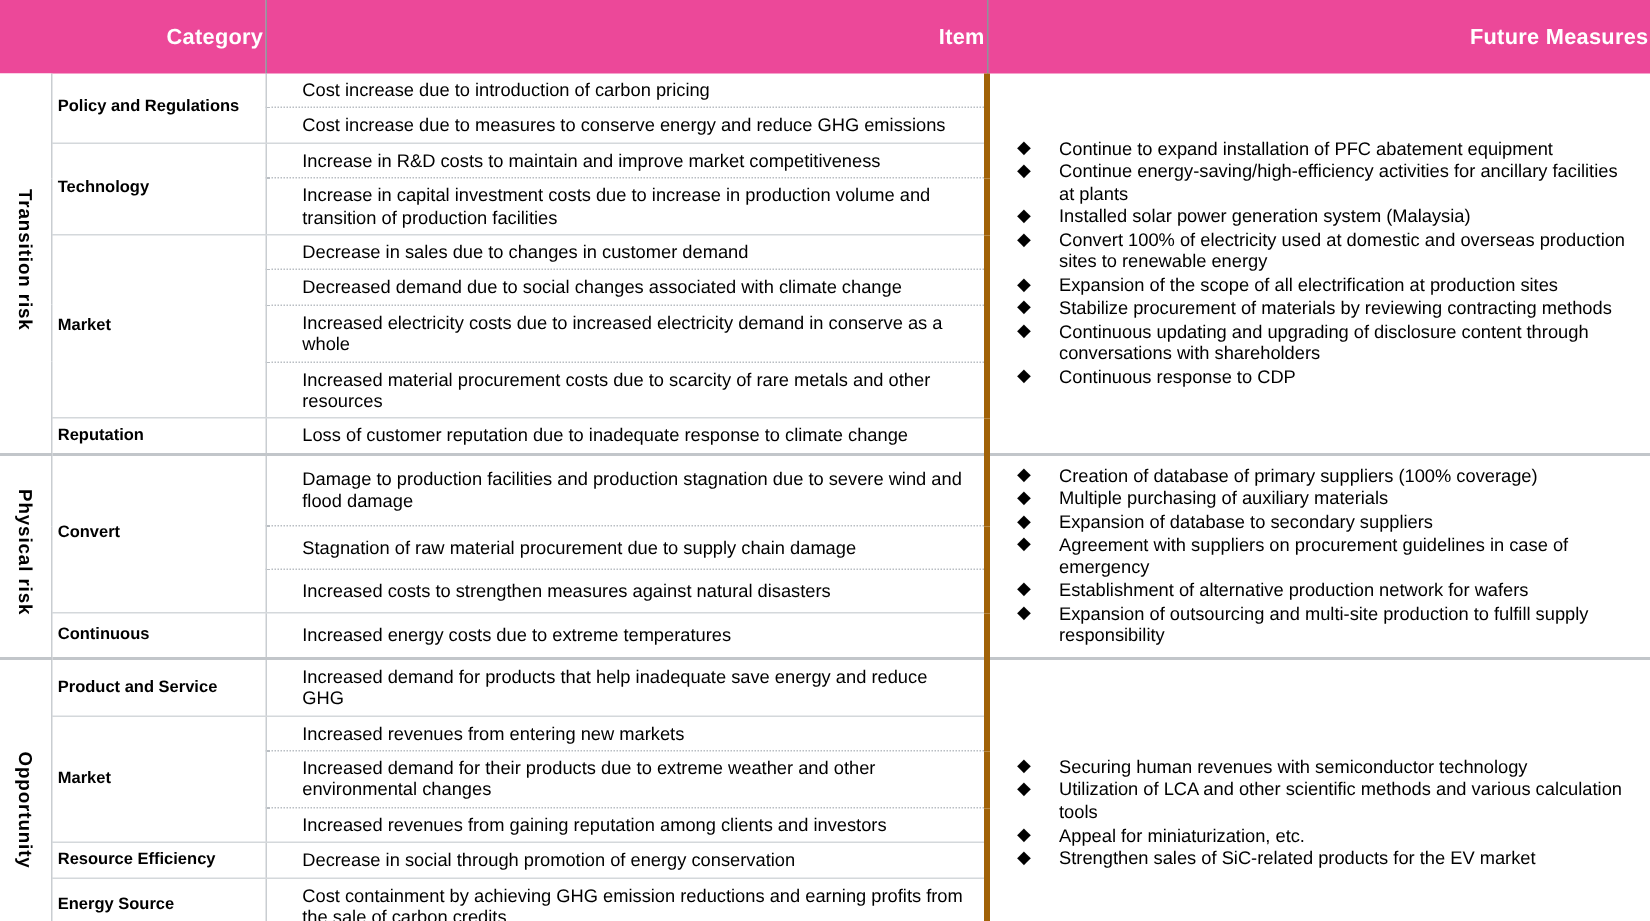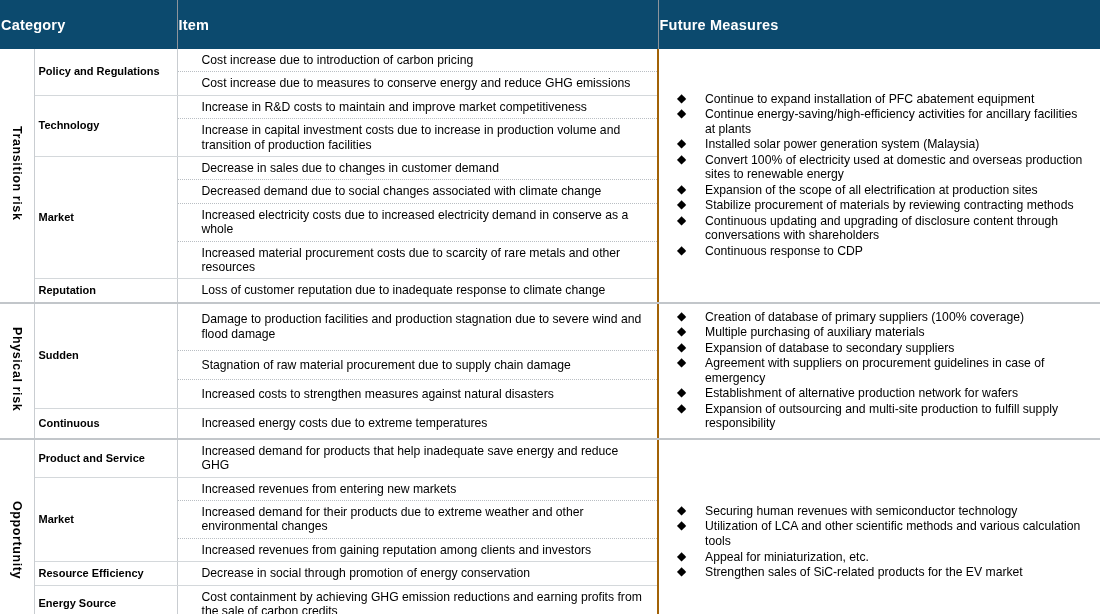--- a/index.html
+++ b/index.html
@@ -17,25 +17,25 @@
 
   .tcsd-table {
     width: 1100px;
     height: 614px;
     border-collapse: collapse;
     table-layout: fixed;
   }
 
   
   .hdr {
-    background: #0c4a6e;
+    background: #ec4899;
     color: #ffffff;
     font-size: 14.5px;
     font-weight: bold;
-    text-align: left;
+    text-align: right;
     vertical-align: middle;
     height: 47px;
     letter-spacing: .2px;
   }
   .hdr.sep-r { border-right: 1px solid #8d949b; }
 
   
   td {
     padding: 0;
     vertical-align: middle;
@@ -69,21 +69,21 @@
     padding: 3px 4px;
   }
   .sub.grp-end { border-bottom: 2px solid #c2c6ca; margin-left: 28px; }
 
   .item {
     width: 481px;
     font-size: 12.2px;
     line-height: 1.18;
     text-align: left;
     padding: 4px 10px 4px 24px;
-    border-right: 2px solid #a16207;
+    border-right: 4px solid #a16207;
     border-bottom: 1px dotted #b9bec3;
   }
   .item.sub-end { border-bottom: 1px solid #d4d8db; }
   .item.grp-end { border-bottom: 2px solid #c2c6ca; margin-left: 19px; }
 
   .measures {
     width: 442px;
     vertical-align: middle;
     padding: 6px 14px 6px 18px;
     border-bottom: 2px solid #c2c6ca;
@@ -170,21 +170,21 @@
       </tr>
       <tr>
         <td class="item sub-end"><span>Increased material procurement costs due to scarcity of rare metals and other resources</span></td>
       </tr>
       <tr>
         <td class="sub grp-end" rowspan="1"><span>Reputation</span></td>
         <td class="item grp-end"><span>Loss of customer reputation due to inadequate response to climate change</span></td>
       </tr>
       <tr>
         <td class="grp" rowspan="4"><span class="rot">Physical risk</span></td>
-        <td class="sub" rowspan="3"><span>Sudden</span></td>
+        <td class="sub" rowspan="3"><span>Convert</span></td>
         <td class="item"><span>Damage to production facilities and production stagnation due to severe wind and flood damage</span></td>
         <td class="measures" rowspan="4">
           <ul>
             <li><span class="bullet">◆</span><span>Creation of database of primary suppliers (100% coverage)</span></li>
             <li><span class="bullet">◆</span><span>Multiple purchasing of auxiliary materials</span></li>
             <li><span class="bullet">◆</span><span>Expansion of database to secondary suppliers</span></li>
             <li><span class="bullet">◆</span><span>Agreement with suppliers on procurement guidelines in case of emergency</span></li>
             <li><span class="bullet">◆</span><span>Establishment of alternative production network for wafers</span></li>
             <li><span class="bullet">◆</span><span>Expansion of outsourcing and multi-site production to fulfill supply responsibility</span></li>
           </ul>

